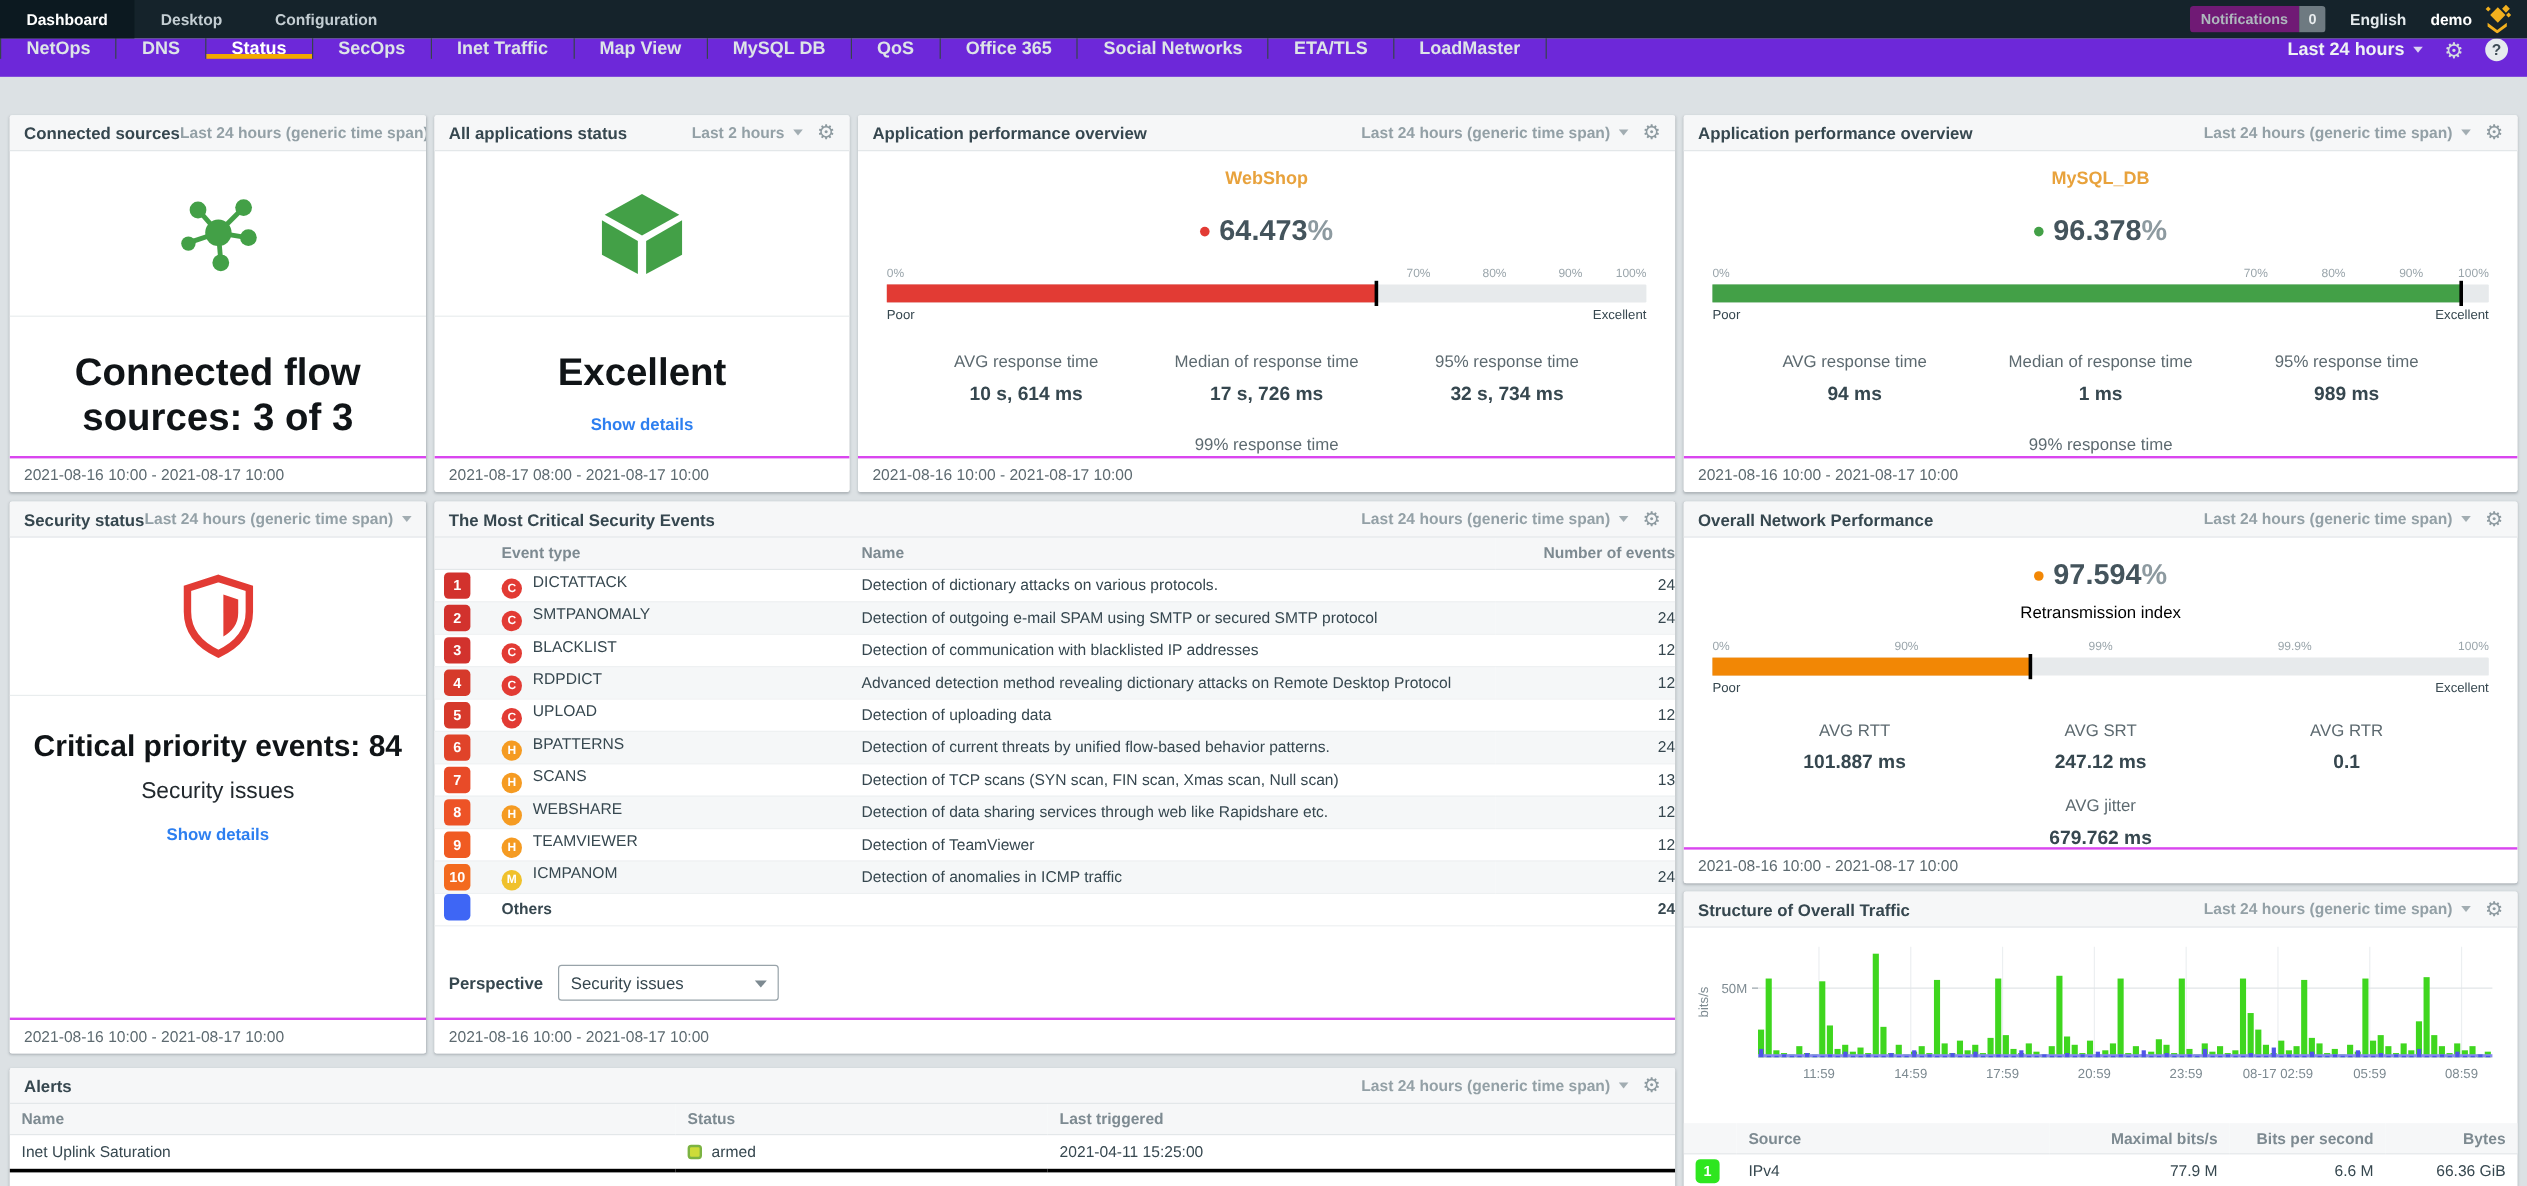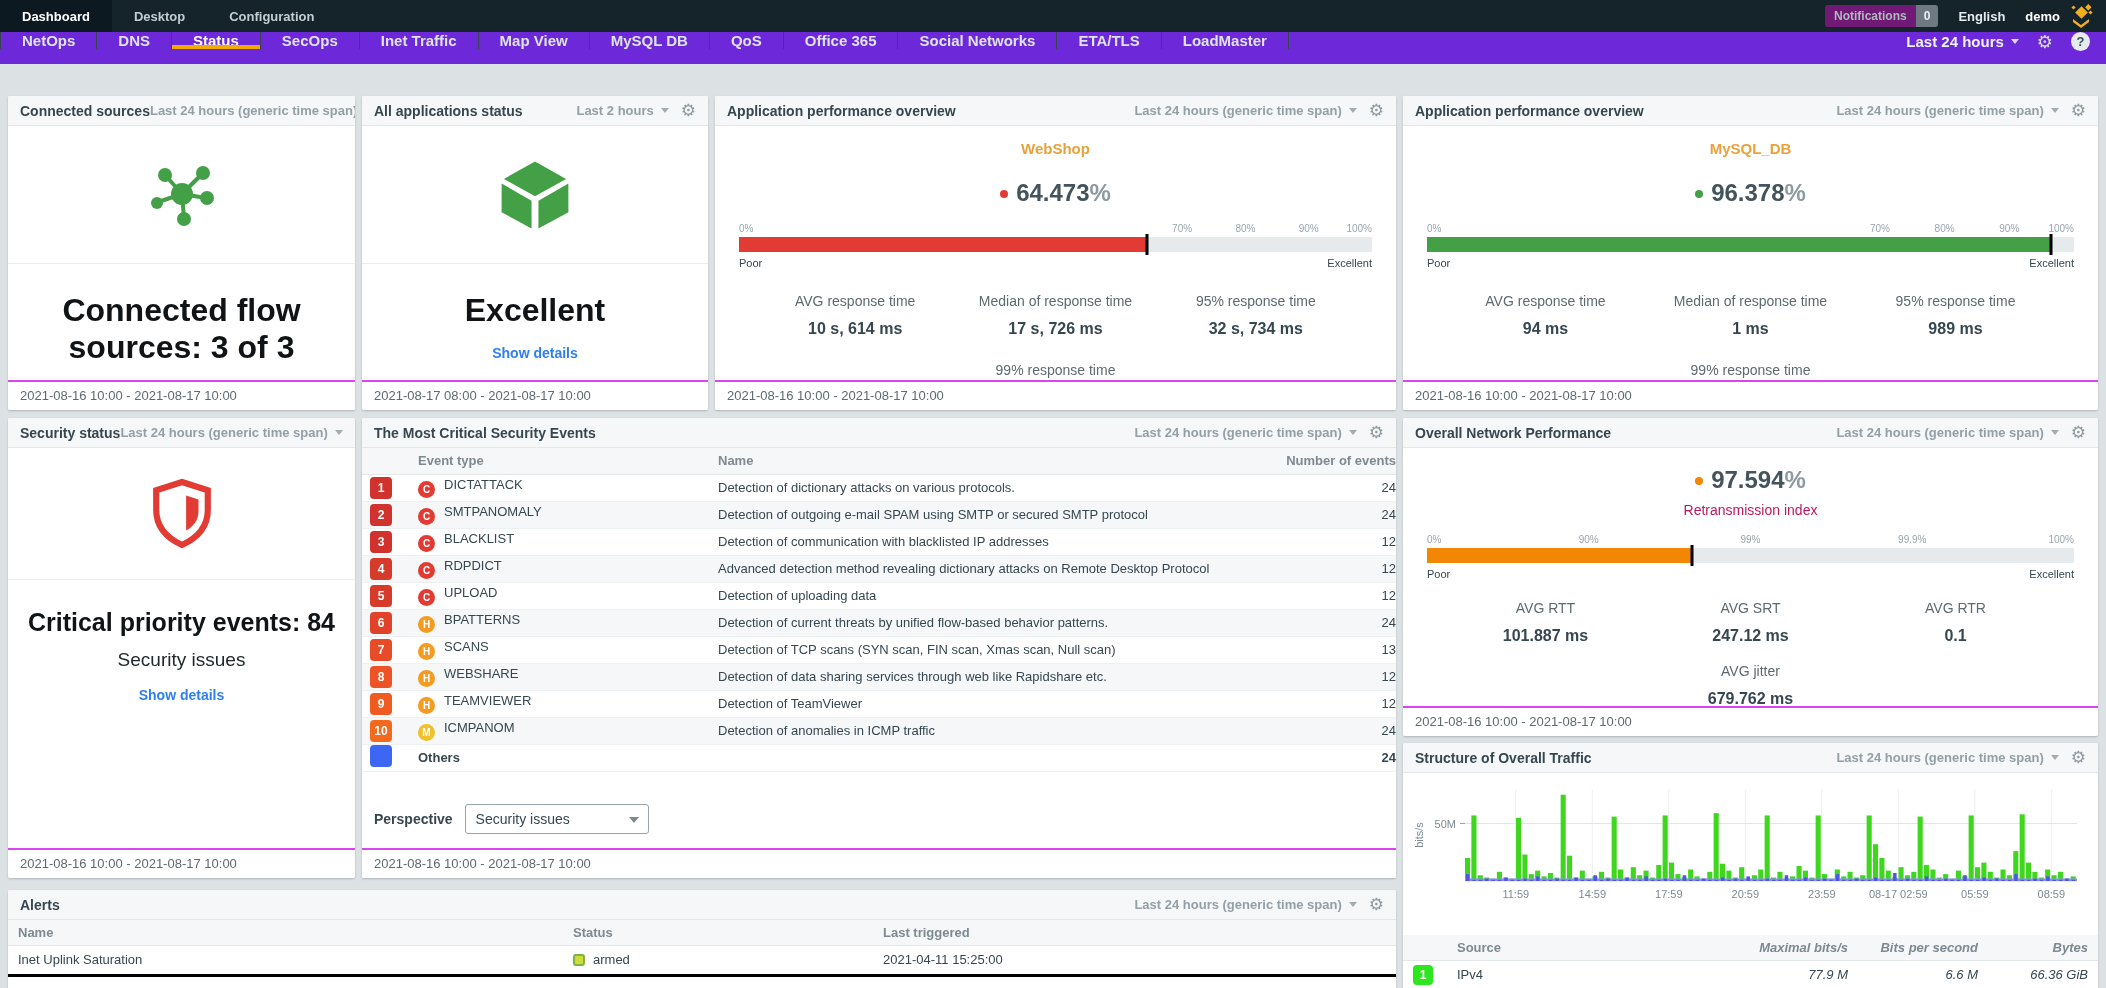--- a/index.html
+++ b/index.html
@@ -90,21 +90,21 @@
   .select-wrap { position:relative; }
   .select-wrap::after { content:""; position:absolute; right:10px; top:50%; margin-top:-2px; width:0; height:0;
     border-left:5px solid transparent; border-right:5px solid transparent; border-top:6px solid #7d8a91; pointer-events:none; }
 
   
   .flat-table { width:100%; border-collapse:collapse; table-layout:fixed; }
   .flat-table th { height:25px; background:#f6f7f8; border-bottom:1px solid #e3e7e9; font-size:13px;
     font-weight:bold; color:#7d8a91; text-align:left; padding:0 10px; }
   .flat-table td { height:30px; font-size:13px; color:#36474f; border-bottom:3px solid #000000; padding:0 10px; }
   .flat-table tr:nth-child(even) td { background:#f5f7f8; }
-  .flat-table th.r, .flat-table td.r { text-align:right;font-style:italic; }
+  .flat-table th.r, .flat-table td.r { text-align:right; }
   .src-badge { display:inline-flex; width:20px; height:20px; border-radius:4px; align-items:center;
     justify-content:center; color:#fff; font-size:12px; font-weight:bold; }
   .armed-ico { display:inline-block; width:12px; height:12px; border-radius:3px; background:#cddc39;
     border:2px solid #7cb342; margin-right:8px; vertical-align:-2px; }
 
   .chart-wrap { padding:8px 8px 0 6px; }
 </style>
 </head>
 <body>
 
@@ -456,21 +456,21 @@
       <span class="timespan">
           <span>Last 24 hours (generic time span)</span>
           <span class="tri"></span>
         </span>
       <span class="card-gear">⚙</span>
     </span>
   </div>
   <div class="big-pct" style="margin-top:18px;">
     <span class="pct-dot" style="background: rgb(242, 135, 5);"></span><span>97.594</span><span class="pct-unit">%</span>
   </div>
-  <div style="text-align:center; font-size:14px; color:#be185d; margin-top:8px;">Retransmission index</div>
+  <div style="text-align:center; font-size:14px; color:#000000; margin-top:8px;">Retransmission index</div>
   <div class="gauge">
     <div class="gauge-scale">
         <span class="first" style="left: 0%;">0%</span>
         <span style="left: 25%;">90%</span>
         <span style="left: 50%;">99%</span>
         <span style="left: 75%;">99.9%</span>
         <span class="last" style="left: 100%;">100%</span>
       </div>
     <div class="gauge-track">
         <div class="gauge-fill" style="width: 41%; background: rgb(242, 135, 5);"></div>

